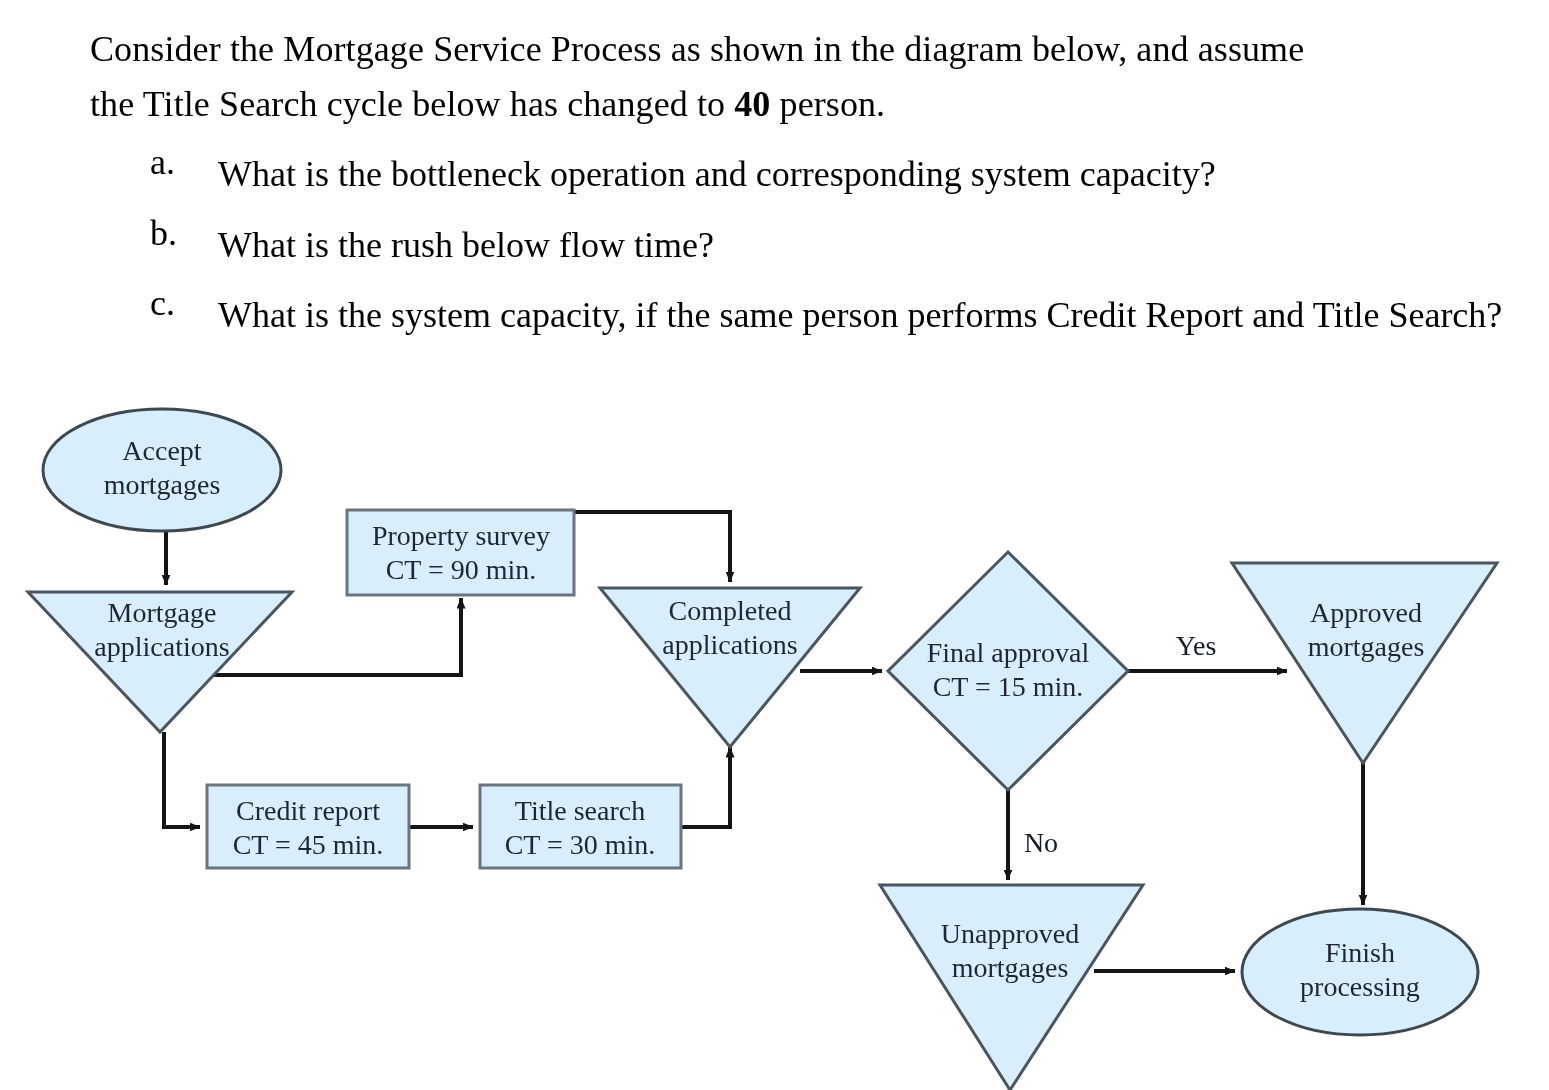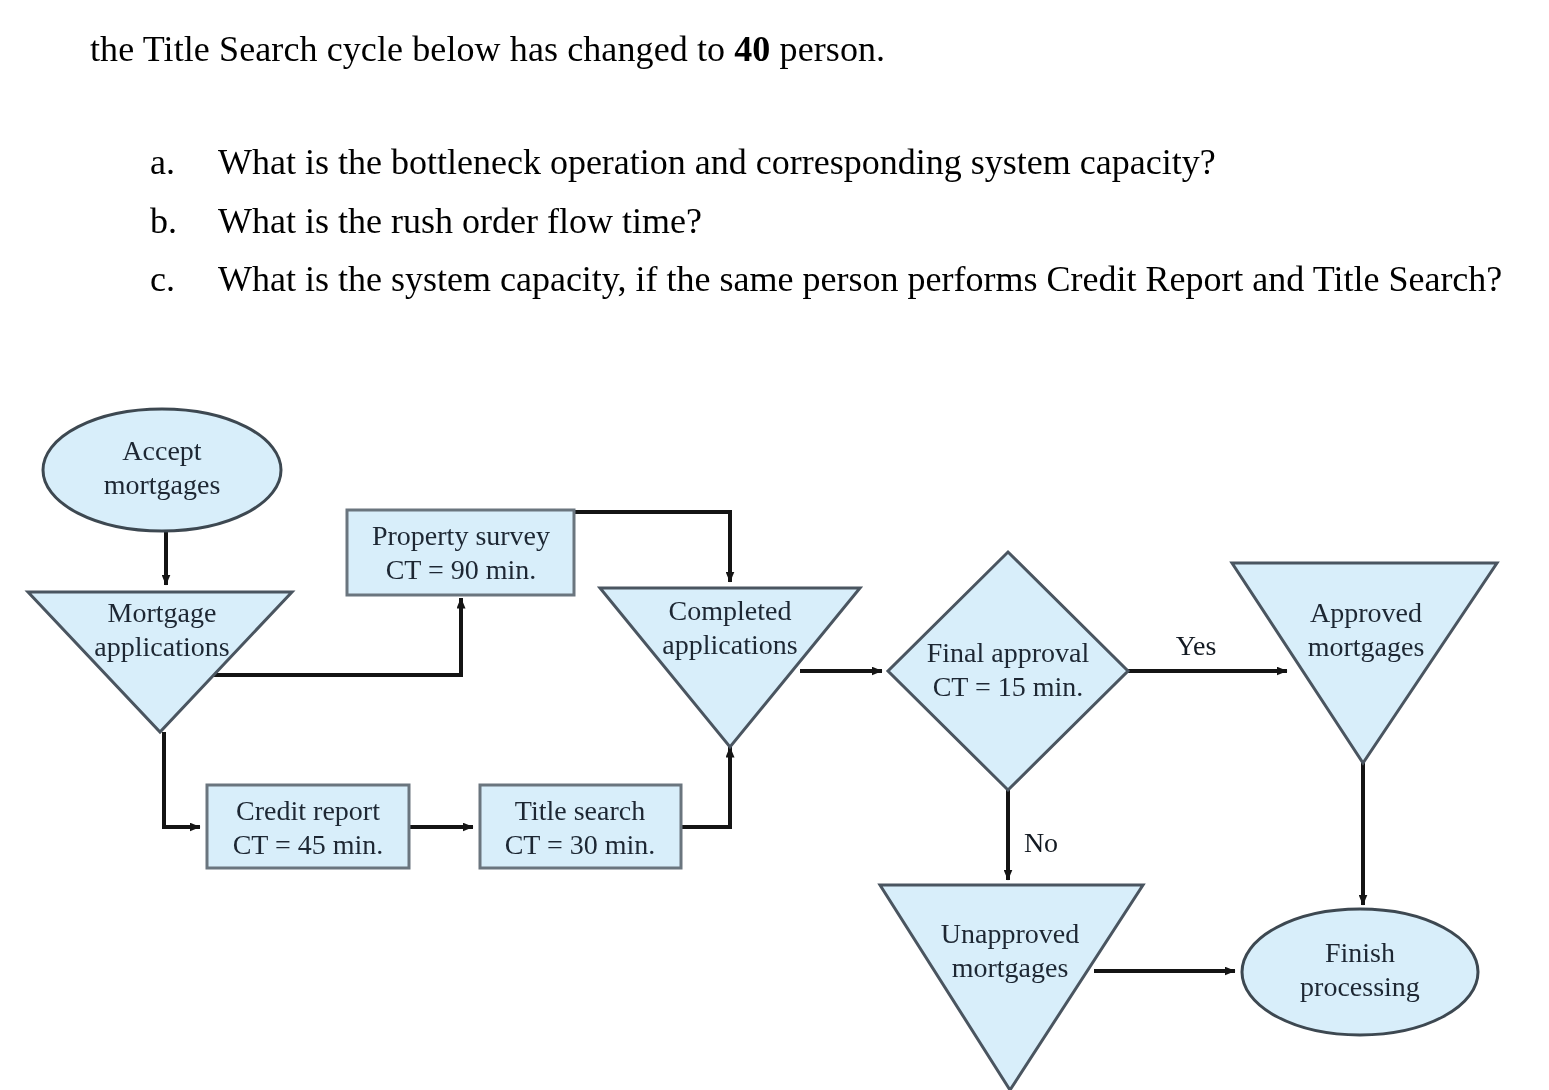--- a/index.html
+++ b/index.html
@@ -4,44 +4,45 @@
 <style>
   html,body{margin:0;padding:0;background:#ffffff;}
   body{width:1549px;height:1090px;position:relative;overflow:hidden;
        font-family:"Liberation Serif","DejaVu Serif",serif;color:#000;}
   .qtext{position:absolute;left:0;top:0;width:1549px;}
   .q-line{font-size:36px;line-height:1.52;letter-spacing:.1px;}
   .q-para{position:absolute;left:90px;top:22px;width:1420px;}
   .q-list{position:absolute;left:150px;top:135px;width:1400px;}
   .q-item{display:flex;align-items:flex-start;margin-bottom:4px;}
   .q-marker{width:68px;flex:0 0 68px;font-size:36px;line-height:1.52;}
-  .q-body{flex:1 1 auto;font-size:36px;line-height:1.52;}
+  .q-body{flex:1 1 auto;font-size:36px;line-height:1.52;margin-top:12px;}
   b.bold{font-weight:bold;}
   #diagram{position:absolute;left:0;top:380px;width:1386px;height:710px;}
   svg{display:block;}
   .shapeText{font-family:"Liberation Serif","DejaVu Serif",serif;font-size:28px;fill:#1d2733;text-anchor:middle;}
   .edgeLabel{font-family:"Liberation Serif","DejaVu Serif",serif;font-size:28px;fill:#131a22;text-anchor:middle;}
 </style>
 </head>
 <body>
 
 <div class="qtext">
 
   <div class="q-para">
+    <div class="q-line">Consider the Mortgage Service Process as shown in the diagram below, and assume</div>
     <div class="q-line"><span>the Title Search cycle below has changed to </span><b class="bold">40</b><span> person.</span></div>
   </div>
 
   <div class="q-list">
     <div class="q-item">
       <div class="q-marker">a.</div>
       <div class="q-body">What is the bottleneck operation and corresponding system capacity?</div>
     </div>
     <div class="q-item">
       <div class="q-marker">b.</div>
-      <div class="q-body">What is the rush order flow time?</div>
+      <div class="q-body">What is the rush below flow time?</div>
     </div>
     <div class="q-item">
       <div class="q-marker">c.</div>
       <div class="q-body">What is the system capacity, if the same person performs Credit Report and Title Search?</div>
     </div>
   </div>
 
 </div>
 
 <div id="diagram">

